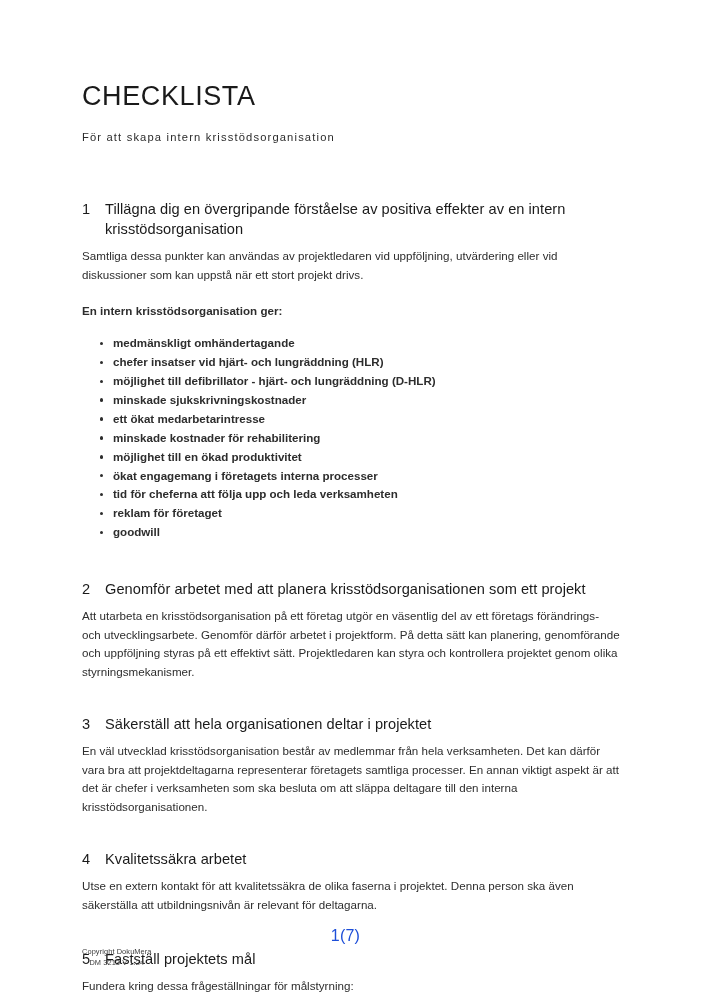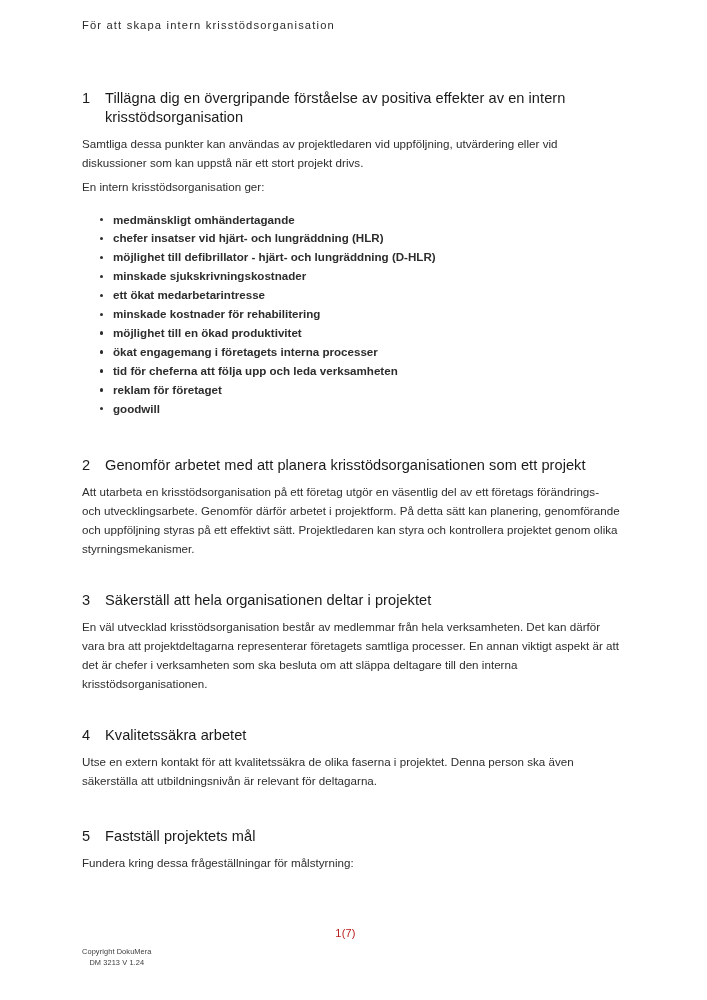--- a/index.html
+++ b/index.html
@@ -81,21 +81,22 @@
 
   .body-text {
     font-size: 11.6px;
     font-weight: 400;
     line-height: 1.62;
     color: #2d2d2d;
     margin: 0;
     letter-spacing: 0.02px;
   }
   .body-text + .body-text {
-    margin-top: 5px;
+    margin-top: 17px;
+    font-weight: bold;
   }
 
   
   .bullet-list {
     list-style: none;
     margin: 14px 0 16px 0;
     padding: 0;
     font-weight: bold;
   }
   .bullet-list li {
@@ -123,42 +124,43 @@
     right: 0;
     bottom: 0;
     height: 90px;
   }
   .page-number {
     position: absolute;
     left: 0;
     right: 16px;
     top: 17px;
     text-align: center;
-    font-size: 11px;
-    color: #b91c1c;
+    font-size: 16px;
+    color: #1d4ed8;
     letter-spacing: 0.2px;
   }
   .footer-meta {
     position: absolute;
     left: 82px;
     top: 36px;
     font-size: 7.4px;
     line-height: 1.55;
     color: #3a3a3a;
     letter-spacing: 0.1px;
   }
   .footer-meta div { white-space: nowrap; text-align: center; }
 </style>
 </head>
 <body>
 
 <div class="page">
 
   <div class="content">
 
+    <h1 class="doc-title">CHECKLISTA</h1>
 
     <p class="doc-subtitle">För att skapa intern krisstödsorganisation</p>
 
     <section class="section section-1">
       <h2 class="section-heading">
         <span class="num">1</span>
         <span>Tillägna dig en övergripande förståelse av positiva effekter av en intern krisstödsorganisation</span>
       </h2>
       <p class="body-text">Samtliga dessa punkter kan användas av projektledaren vid uppföljning, utvärdering eller vid diskussioner som kan uppstå när ett stort projekt drivs.</p>
       <p class="body-text">En intern krisstödsorganisation ger:</p>

